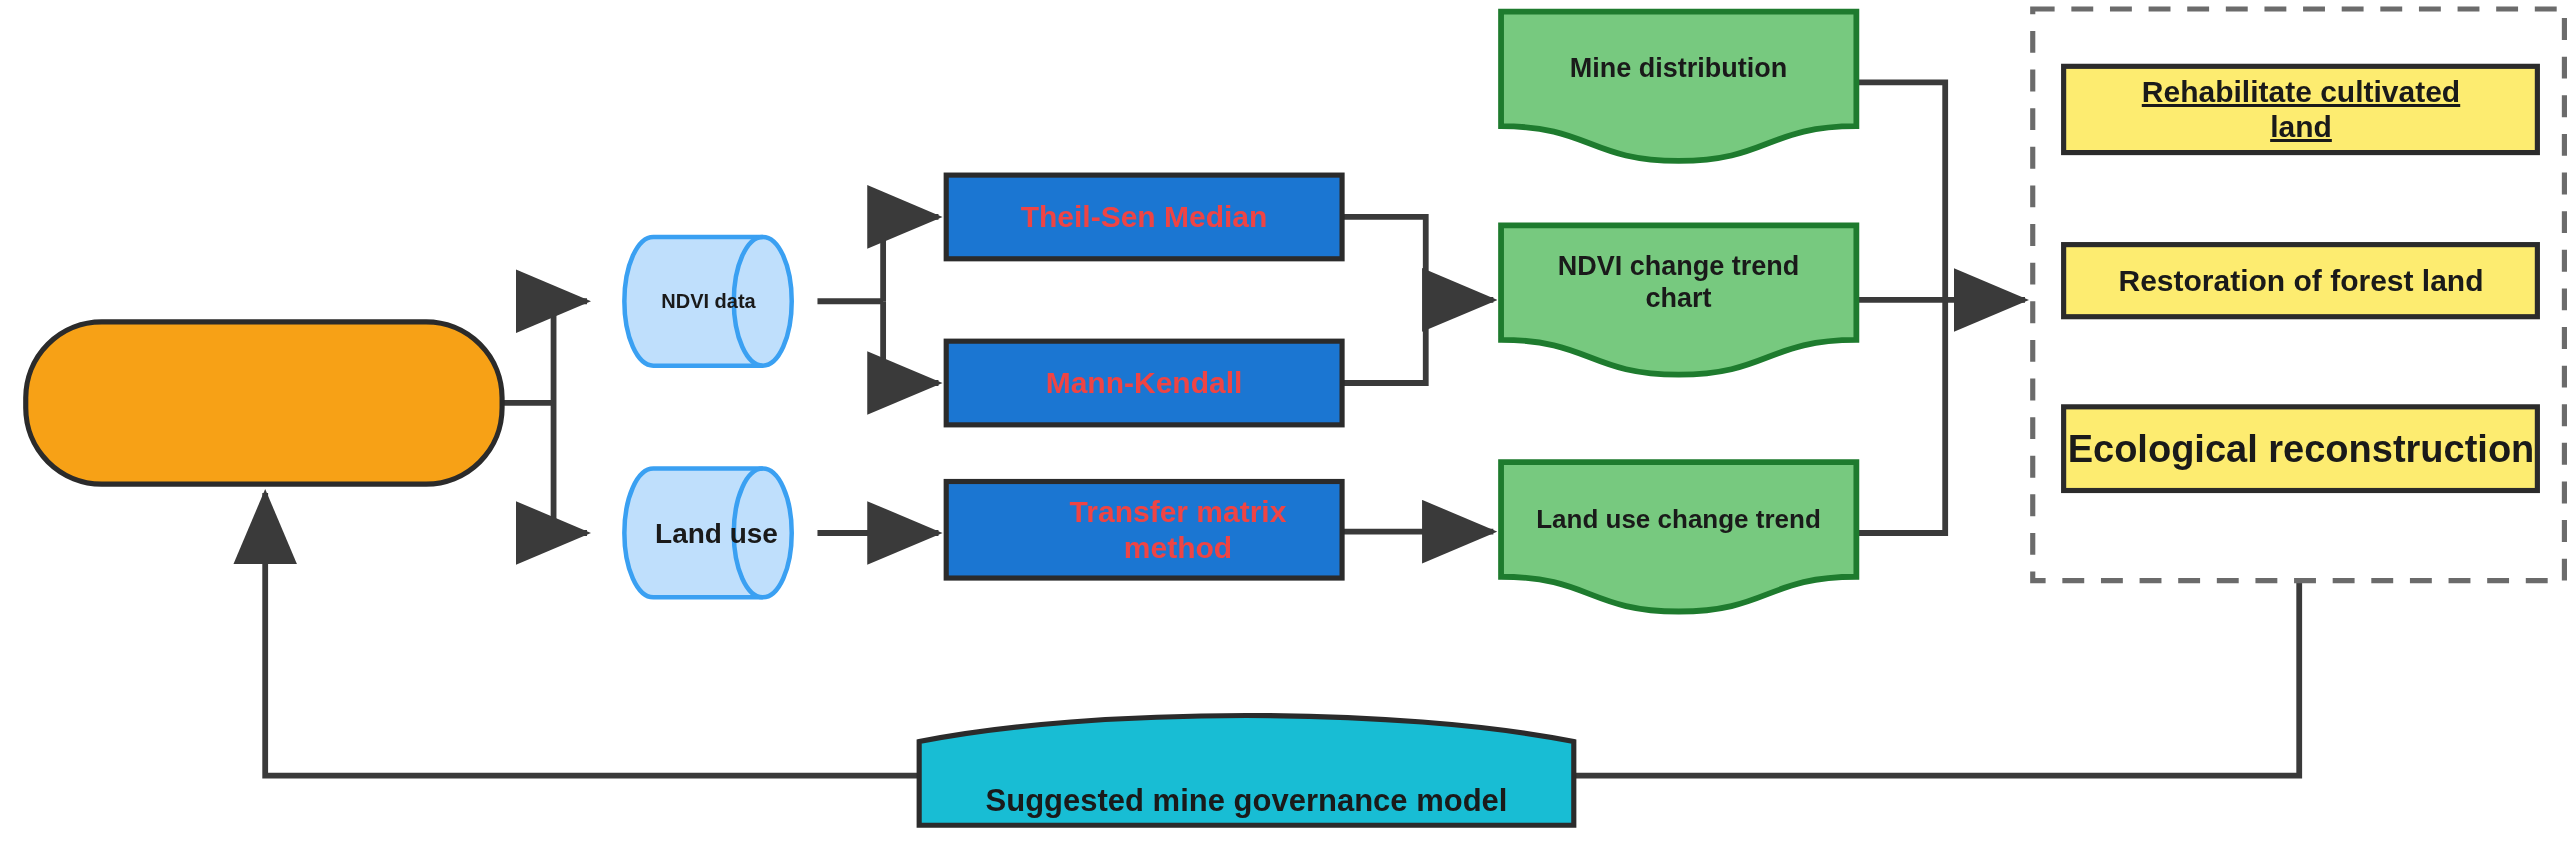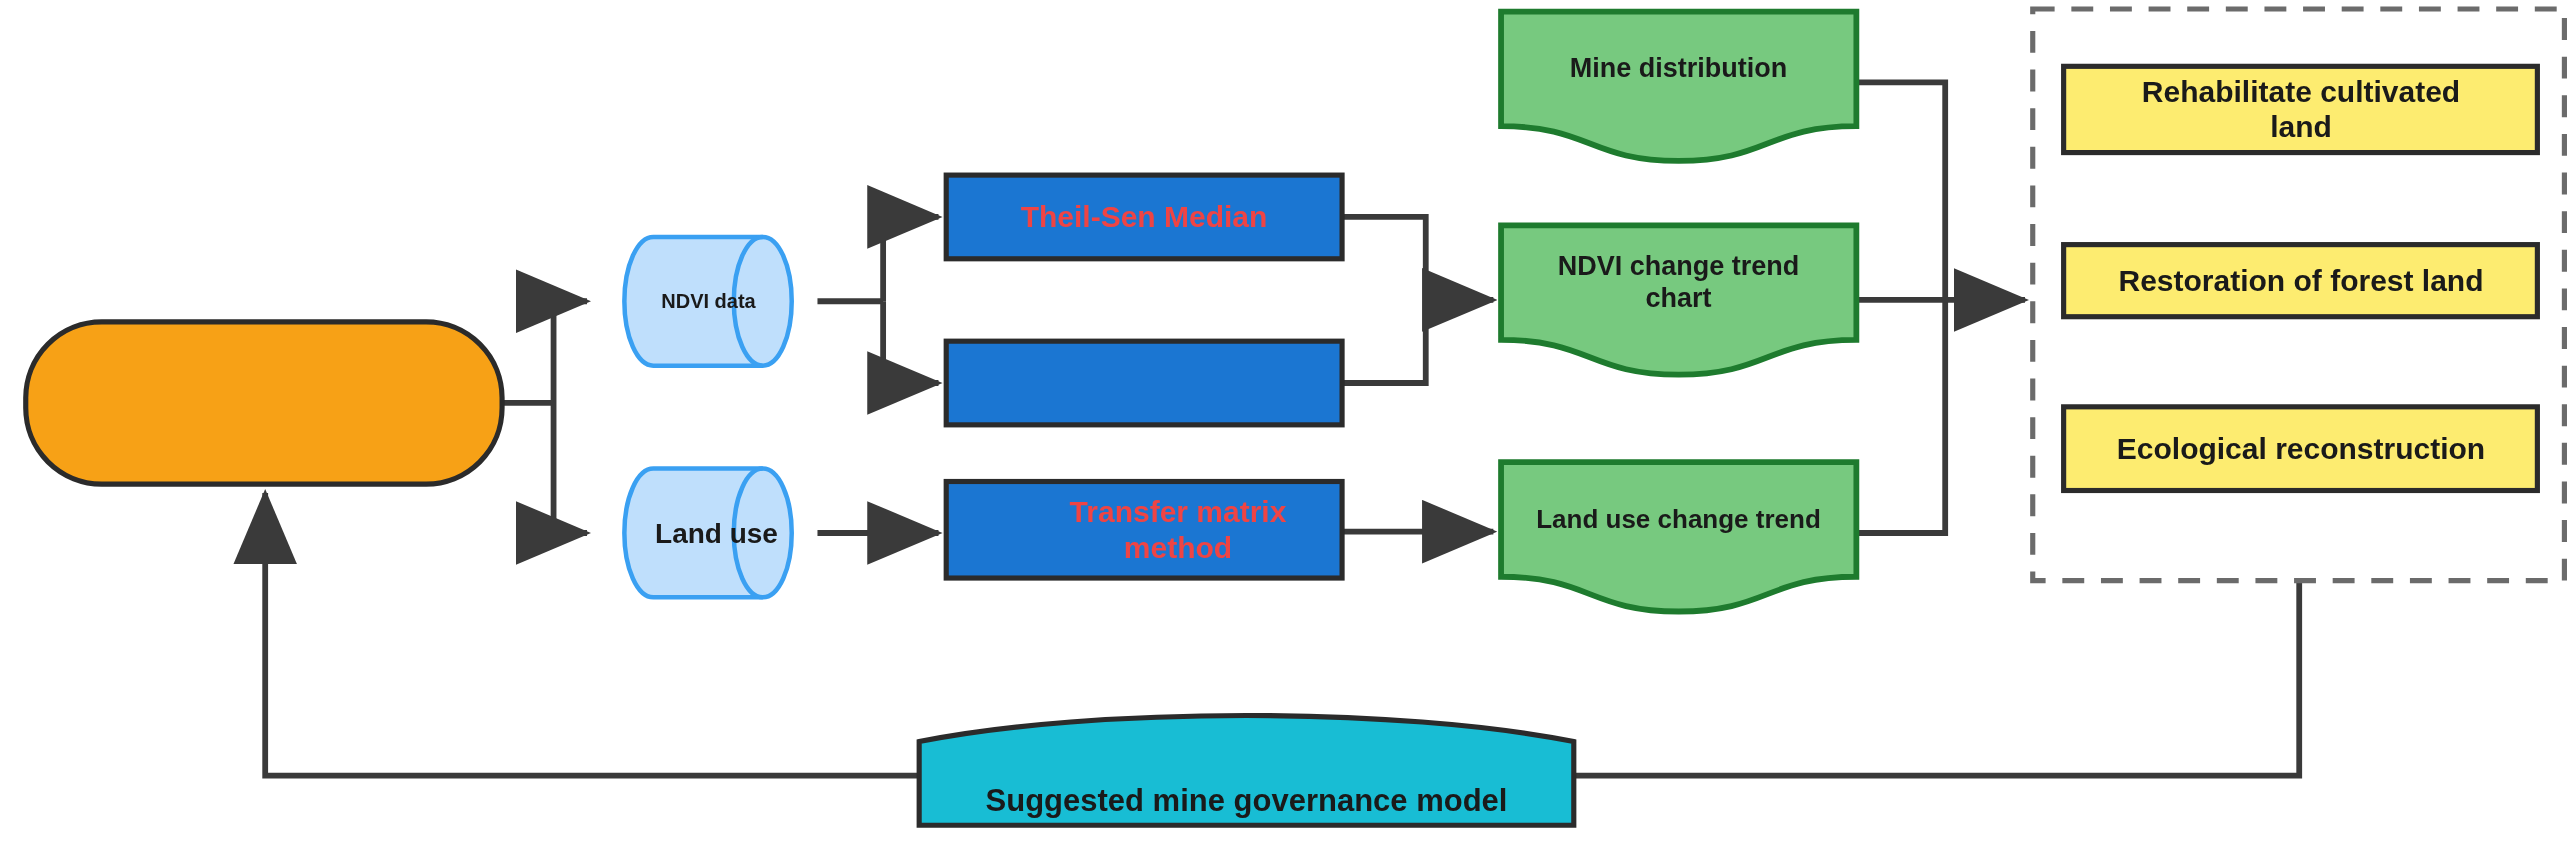--- a/index.html
+++ b/index.html
@@ -136,34 +136,35 @@
     </g>
   </svg>
 
 
   <div class="node-label lbl-dark" style="left:644px; top:237px; width:129px; height:129px; font-size:20px;">NDVI data</div>
 
   <div class="node-label lbl-dark" style="left:644px; top:469px; width:129px; height:129px; font-size:28px;margin-left:8px;">Land use</div>
 
   <div class="node-label lbl-white" style="left:946px; top:175px; width:396px; height:84px; font-size:30px;">Theil-Sen Median</div>
 
+  <div class="node-label lbl-white" style="left:946px; top:341px; width:396px; height:84px; font-size:30px;">Mann-Kendall</div>
 
   <div class="node-label lbl-white" style="left:980px; top:481px; width:396px; height:97px; font-size:30px;">Transfer matrix
 method</div>
 
   <div class="node-label lbl-dark" style="left:1501px; top:11.6px; width:355px; height:115px; font-size:27px;">Mine distribution</div>
 
   <div class="node-label lbl-dark" style="left:1501px; top:225px; width:355px; height:115px; font-size:27px;">NDVI change trend
 chart</div>
 
   <div class="node-label lbl-dark" style="left:1501px; top:462px; width:355px; height:115px; font-size:26px;">Land use change trend</div>
 
-  <div class="node-label lbl-dark" style="left:2064px; top:66px; width:474px; height:86px; font-size:30px;">Rehabilitate cultivated
+  <div class="node-label lbl-dark" style="left:2064px; top:66px; width:474px; height:86px; font-size:30px;text-decoration:underline;">Rehabilitate cultivated
 land</div>
 
   <div class="node-label lbl-dark" style="left:2064px; top:245px; width:474px; height:72px; font-size:30px;">Restoration of forest land</div>
 
-  <div class="node-label lbl-dark" style="left:2064px; top:407px; width:474px; height:84px; font-size:30px;text-align:center;">Ecological reconstruction</div>
+  <div class="node-label lbl-dark" style="left:2064px; top:407px; width:474px; height:84px; font-size:38px;text-align:center;">Ecological reconstruction</div>
 
   <div class="node-label lbl-dark" style="left:919px; top:756px; width:655px; height:91px; font-size:31px;">Suggested mine governance model</div>
 
 </div>
 
 
 </body></html>

